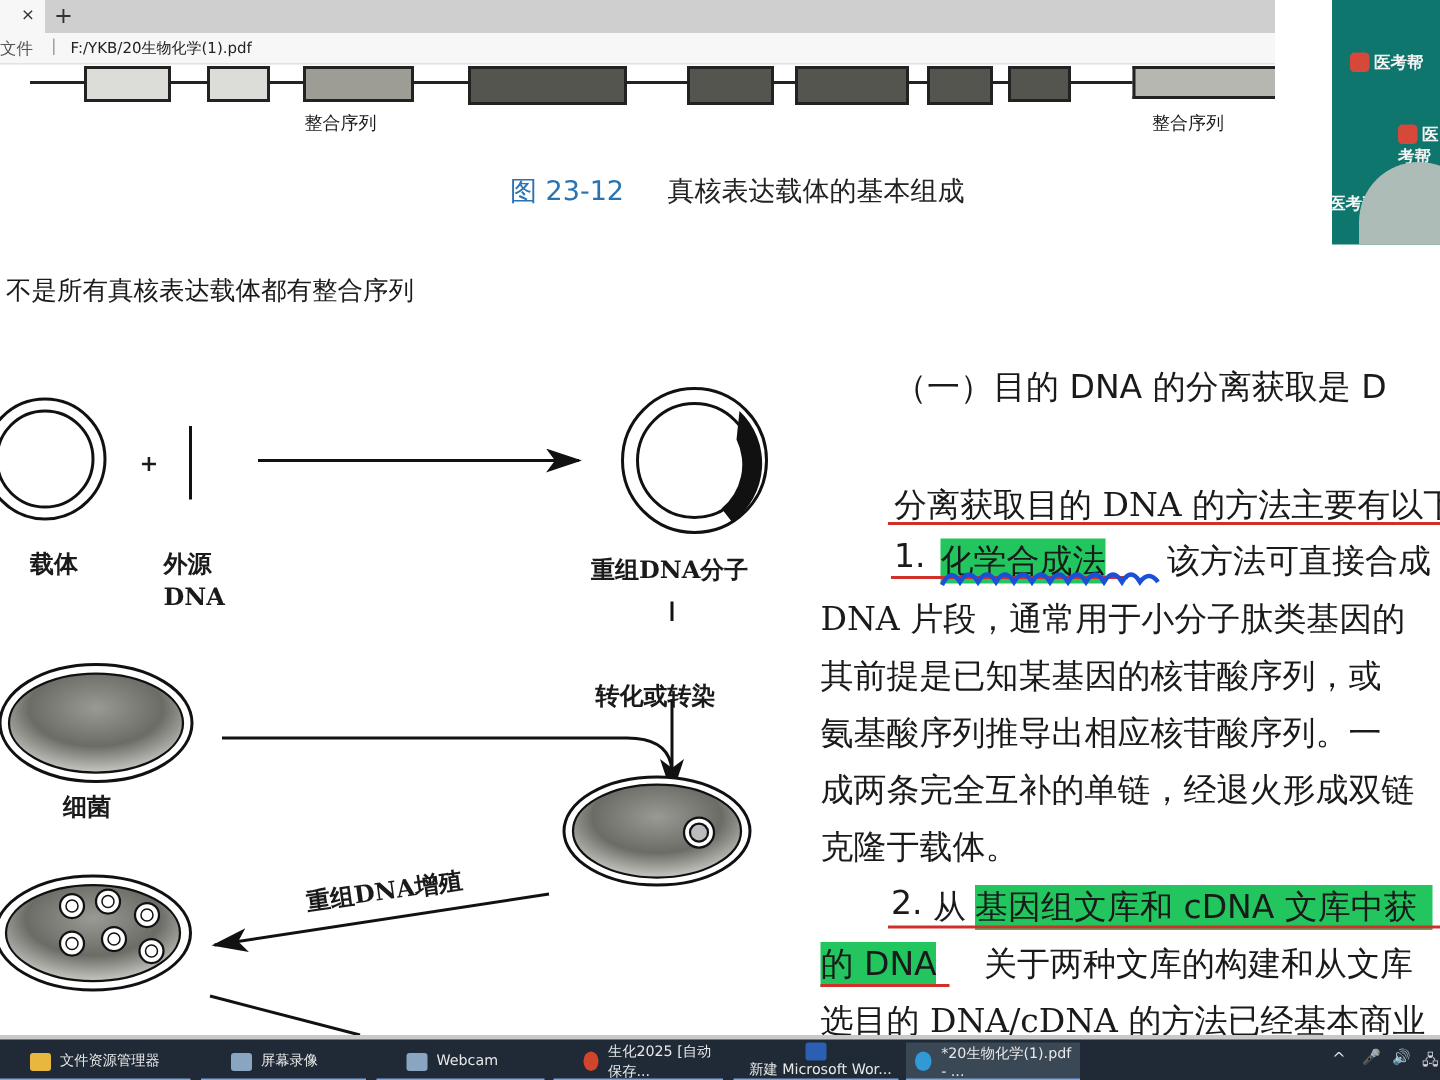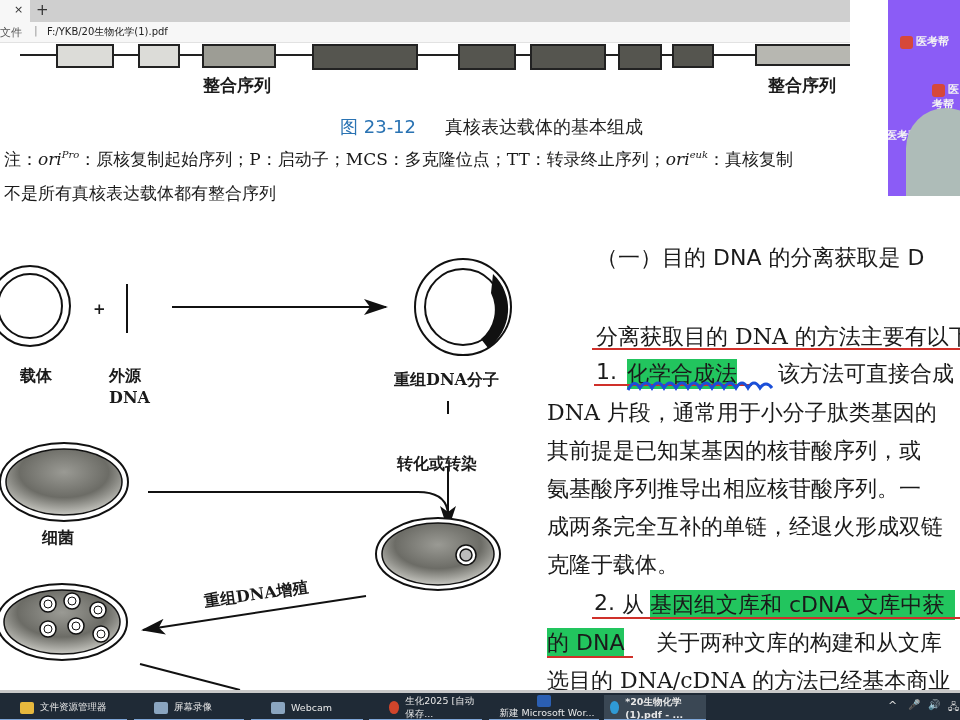--- a/index.html
+++ b/index.html
@@ -24,38 +24,38 @@
   .sans { font-family: "DejaVu Sans", "Liberation Sans", sans-serif; }
 
   
   .strip-line { position: absolute; height: 2px; background: #222; top: 55px; }
   .seg { position: absolute; border: 2px solid #222; }
   .seg.light { background: #dcdcd8; }
   .seg.mid { background: #9d9d95; }
   .seg.dark { background: #55554f; }
   .seg.pale { background: #b7b7b1; }
 
-  .label-zhxl { position: absolute; font-size: 17px; font-weight: bold; }
+  .label-zhxl { position: absolute; font-size: 12px; font-weight: normal; }
   .fig-title { position: absolute; left: 340px; top: 115px; font-size: 18px; color: #2a73b3; }
   .fig-title2 { position: absolute; left: 445px; top: 115px; font-size: 18px; color: #222; }
   .note-line { position: absolute; left: 4px; font-size: 17px; white-space: nowrap; }
   .note-line i { font-style: italic; }
   .note-line sup { font-size: 10px; font-style: italic; }
 
   
   .diagram { position: absolute; left: 0; top: 0; width: 540px; height: 514px; }
   .dlabel { position: absolute; font-size: 16px; font-weight: bold; font-family: "DejaVu Serif", serif; }
 
   
   .txt { position: absolute; white-space: nowrap; font-size: 22px; }
   .hl { background: #22c55e; }
   .ul-red { position: absolute; height: 2px; background: #d0302a; }
 
   
-  .webcam { position: absolute; left: 888px; top: 0; width: 72px; height: 196px; background: #8b5cf6; overflow: hidden; }
+  .webcam { position: absolute; left: 888px; top: 0; width: 72px; height: 163px; background: #0f766e; overflow: hidden; }
   .webcam .logo { position: absolute; font-size: 11px; color: #f4f4f4; font-weight: bold; }
   .webcam .logo-badge { display: inline-block; width: 13px; height: 13px; background: #d6483a; border-radius: 3px; margin-right: 3px; vertical-align: middle; }
   .webcam .person { position: absolute; left: 18px; top: 108px; width: 80px; height: 90px; background: #aebcb8; border-radius: 40px 40px 0 0; }
   .cam-gap { position: absolute; left: 850px; top: 0; width: 38px; height: 176px; background: #fff; }
 
   
   .taskbar { position: absolute; left: 0; top: 690px; width: 960px; height: 30px; background: #1f2a36; border-top: 3px solid #c9c9c9; }
   .task { position: absolute; top: 2px; height: 25px; font-size: 9.5px; color: #e8e8e8; display: flex; align-items: center; padding-left: 20px; cursor: pointer; }
   .task::after { content: ""; position: absolute; left: 0; right: 0; bottom: -1px; height: 2px; background: #7fa7d9; }
   .task.active { background: #3a4754; }
@@ -89,23 +89,20 @@
   <div class="seg dark" style="left:618px;top:0;width:44px;height:26px;"></div>
   <div class="seg dark" style="left:672px;top:0;width:42px;height:24px;"></div>
   <div class="seg pale" style="left:755px;top:0;width:95px;height:22px;border-right:none;"></div>
 
   <span class="label-zhxl serif" style="left:203px;top:30px;">整合序列</span>
   <span class="label-zhxl serif" style="left:768px;top:30px;">整合序列</span>
 
   <span class="fig-title sans" style="top:71px;">图 23-12</span>
   <span class="fig-title2 sans" style="top:71px;">真核表达载体的基本组成</span>
 
-  <div class="note-line serif" style="top:104px;">
-    <span>注：</span><i>ori</i><sup>Pro</sup><span>：原核复制起始序列；P：启动子；MCS：多克隆位点；TT：转录终止序列；</span><i>ori</i><sup>euk</sup><span>：真核复制</span>
-  </div>
 </div>
 
 <div class="cam-gap"></div>
 
 <div class="page-lower">
   <div class="note-line serif" style="top:6px;">不是所有真核表达载体都有整合序列</div>
 
   <div class="diagram">
     <svg width="540" height="514" viewBox="0 0 540 514">
       <defs>
@@ -228,21 +225,21 @@
     <span>Webcam</span>
   </div>
   <div class="task" style="left:369px;width:113px;">
     <span class="task-ico" style="background:#d0452b;border-radius:50%;width:13px;height:13px;"></span>
     <span>生化2025 [自动保存...</span>
   </div>
   <div class="task" style="left:489px;width:110px;padding-left:6px;flex-direction:column;">
     <span class="task-ico" style="background:#2b5fb3;"></span>
     <span>新建 Microsoft Wor...</span>
   </div>
-  <div class="task active" style="left:604px;width:102px;padding-left:6px;font-weight:bold;">
+  <div class="task active" style="left:604px;width:116px;padding-left:6px;">
     <span class="task-ico" style="background:#2f9ad6;border-radius:50%;width:13px;height:13px;"></span>
     <span>*20生物化学(1).pdf - ...</span>
   </div>
   <span class="tray" style="left:888px;">^</span>
   <span class="tray" style="left:908px;font-size:10px;">🎤</span>
   <span class="tray" style="left:928px;font-size:10px;">🔊</span>
   <span class="tray" style="left:948px;font-size:10px;">🖧</span>
 </div>
 
 </body></html>

